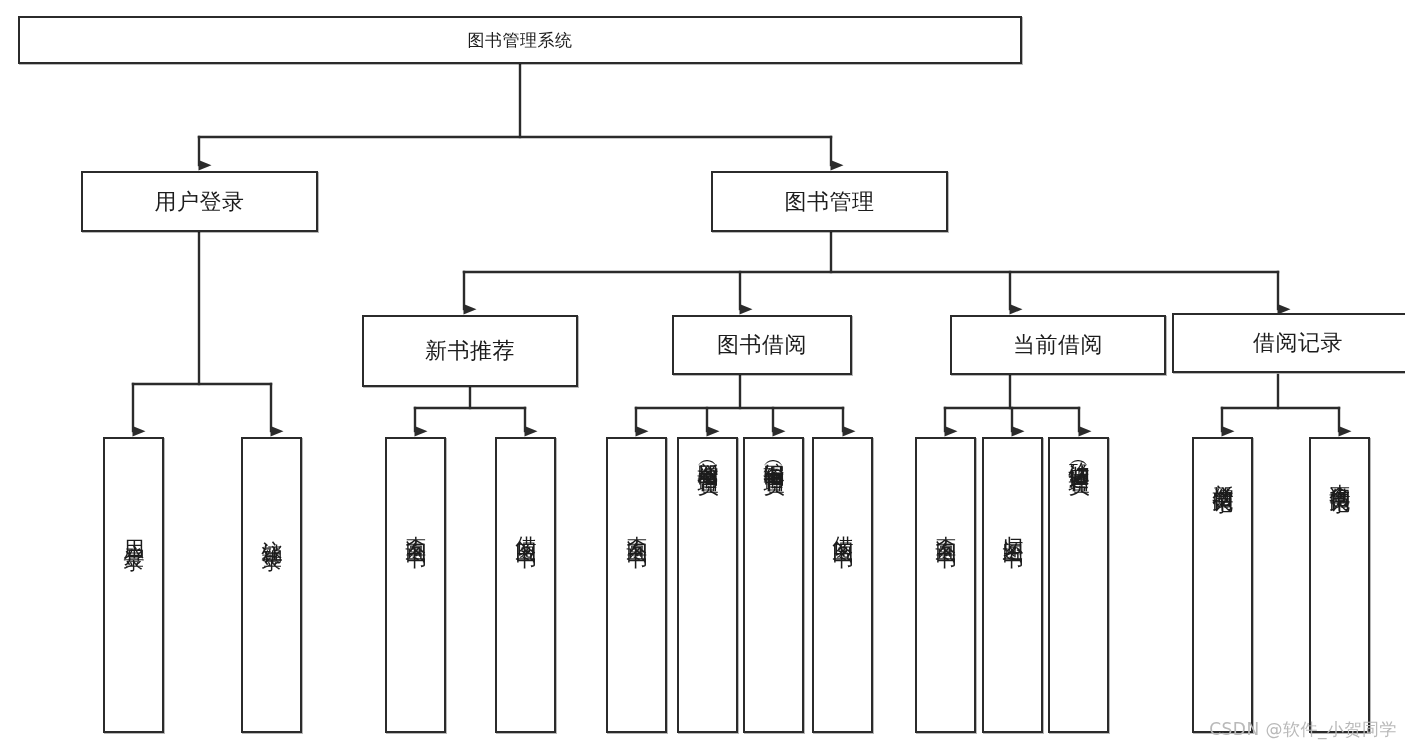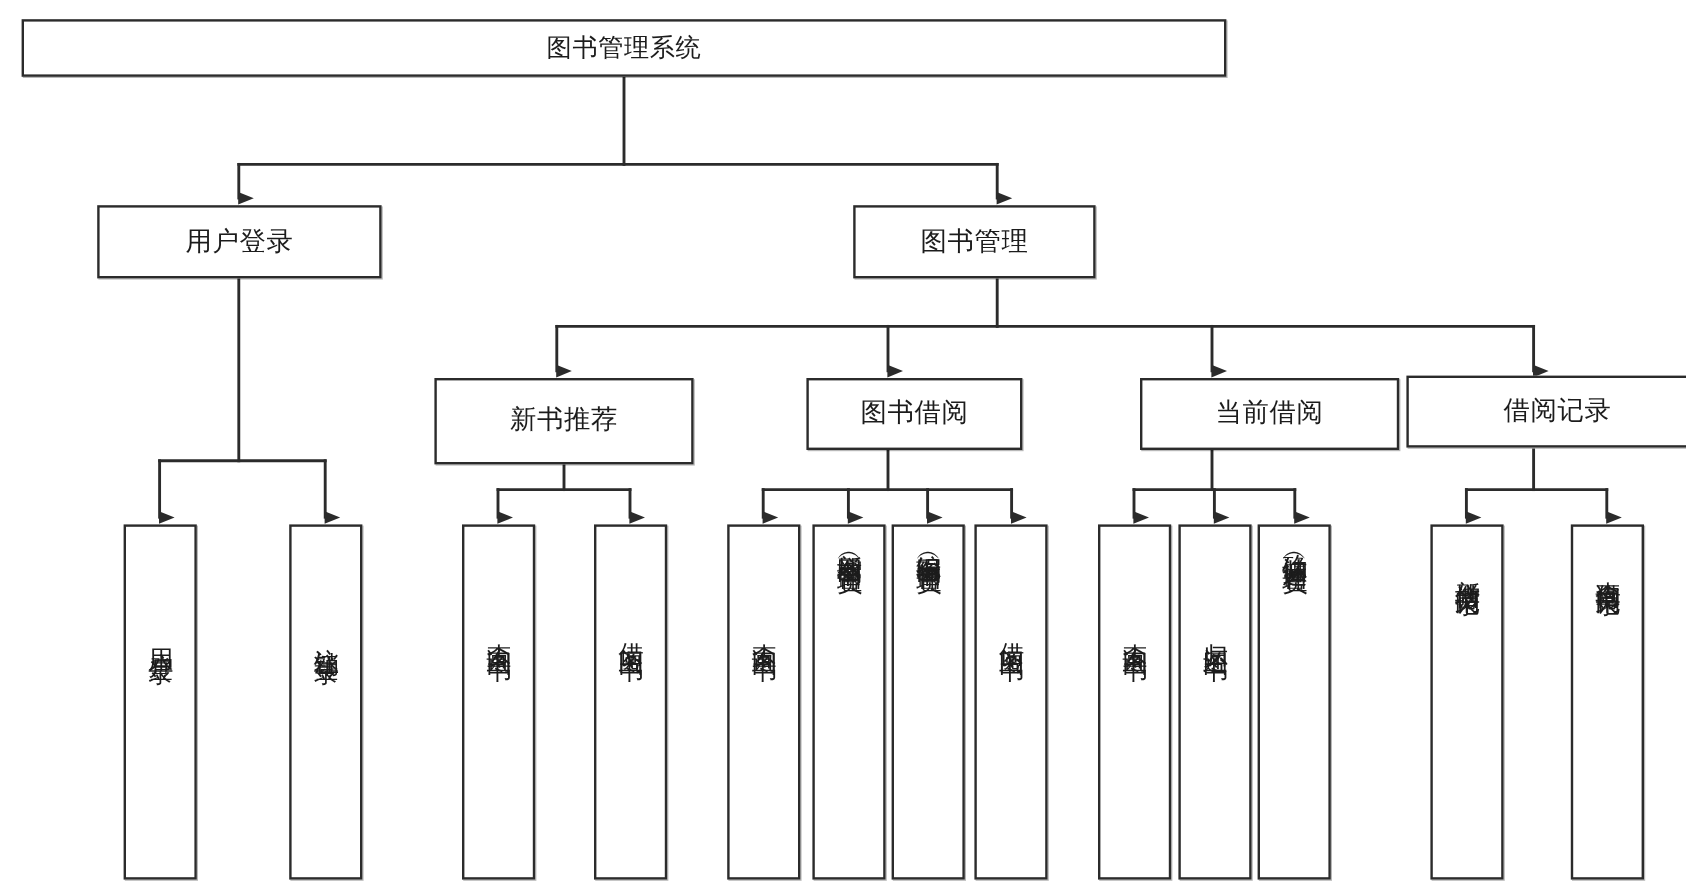--- a/index.html
+++ b/index.html
@@ -34,21 +34,21 @@
     color: #1c1c1c;
     box-shadow: 1px 1px 0 rgba(0,0,0,0.28);
   }
   .node-label {
     display: block;
     text-align: center;
     letter-spacing: 0.5px;
     line-height: 1.18;
     white-space: nowrap;
   }
-  .level-root .node-label { font-size: 21px; }
+  .level-root .node-label { font-size: 17px; }
   .level-2 .node-label   { font-size: 22px; }
   .level-3 .node-label   { font-size: 22px; }
   .leaf {
     align-items: flex-start;
     justify-content: center;
     padding-top: 6px;
   }
   .leaf .node-label {
     writing-mode: vertical-rl;
     text-orientation: upright;
@@ -126,21 +126,21 @@
     </g>
   </svg>
 
   <div class="node level-root" style="left:18px; top:16px; width:1004px; height:48px;">
     <span class="node-label">图书管理系统</span>
   </div>
 
   <div class="node level-2" style="left:81px; top:171px; width:237px; height:61px;">
     <span class="node-label">用户登录</span>
   </div>
-  <div class="node level-2" style="left:711px; top:171px; width:202px; height:61px;align-items:center;">
+  <div class="node level-2" style="left:711px; top:171px; width:237px; height:61px;align-items:center;">
     <span class="node-label">图书管理</span>
   </div>
 
   <div class="node level-3" style="left:362px; top:315px; width:216px; height:72px;">
     <span class="node-label">新书推荐</span>
   </div>
   <div class="node level-3" style="left:632px; top:315px; width:180px; height:60px;margin-left:40px;">
     <span class="node-label">图书借阅</span>
   </div>
   <div class="node level-3" style="left:902px; top:315px; width:216px; height:60px;margin-left:48px;">
@@ -187,14 +187,15 @@
     <span class="node-label">确认归还（管理员）</span>
   </div>
 
   <div class="node leaf tall-text" style="left:1192px; top:437px; width:61px; height:296px; padding-top:28px;">
     <span class="node-label">新增借阅记录</span>
   </div>
   <div class="node leaf tall-text" style="left:1309px; top:437px; width:61px; height:296px; padding-top:28px;">
     <span class="node-label">查询借阅记录</span>
   </div>
 
+  <div id="watermark">CSDN @软件_小贺同学</div>
 
 </div>
 
 </body></html>

